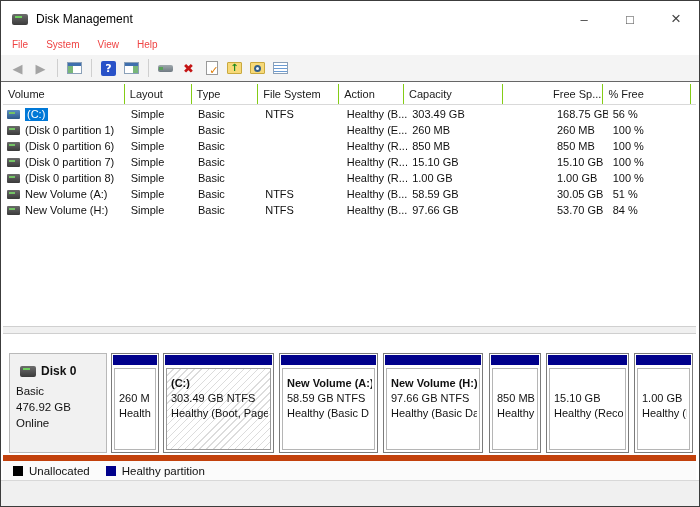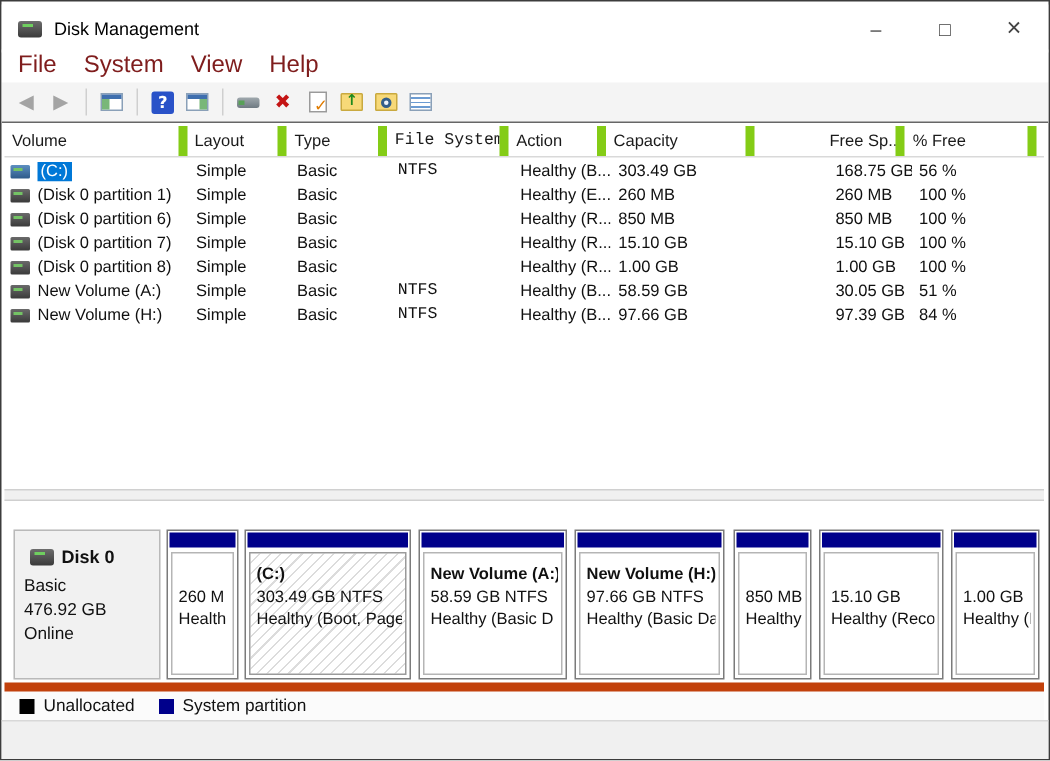--- a/index.html
+++ b/index.html
@@ -12,21 +12,21 @@
   .titlebar { position:absolute; top:2px; left:0; right:0; height:32px; background:#fff; display:flex; align-items:center; }
   .app-ico { position:relative; width:16px; height:11px; margin:0 8px 0 11px; background:linear-gradient(#6d6d6d,#3a3a3a); border-radius:2px; flex:none; }
   .app-ico .led { position:absolute; left:3px; top:2px; width:7px; height:2px; background:#6fcf5f; }
   .title-text { font-size:12px; color:#000; }
   .win-controls { position:absolute; right:0; top:0; height:32px; display:flex; }
   .win-btn { width:46px; height:32px; display:flex; align-items:center; justify-content:center; color:#444; font-size:13px; }
   .win-btn.close { font-size:17px; }
 
   
   .menubar { position:absolute; top:32px; left:0; right:0; height:22px; background:#fff; display:flex; align-items:center; padding-left:2px; }
-  .menu-item { font-size:16px; color:#7f1d1d; padding:2px 9px; }
+  .menu-item { font-size:10px; color:#ef4444; padding:2px 9px; }
 
   
   .toolbar { position:absolute; top:54px; left:0; right:0; height:27px; background:#f4f4f4; border-bottom:1px solid #666; display:flex; align-items:center; padding-left:5px; }
   .ico { width:19px; height:17px; margin:0 2px; display:flex; align-items:center; justify-content:center; position:relative; font-family:"DejaVu Sans",sans-serif; }
   .tb-sep { width:1px; height:18px; background:#cfcfcf; margin:0 5px; }
   .arrow { color:#a4a4a4; font-size:13px; }
   .win-ico { position:relative; width:15px; height:12px; border:1px solid #8aa0b8; background:#fff; }
   .win-ico .tb { position:absolute; top:0; left:0; right:0; height:3px; background:#3f6fae; }
   .win-ico .lp { position:absolute; top:3px; left:0; width:5px; bottom:0; background:#79b779; }
   .win-ico .rp { position:absolute; top:3px; right:0; width:5px; bottom:0; background:#79b779; }
@@ -37,22 +37,22 @@
   .doc-ico { position:relative; width:12px; height:14px; background:#fff; border:1px solid #9a9a9a; }
   .doc-ico .chk { position:absolute; right:-2px; bottom:-2px; color:#e07b00; font-size:11px; font-weight:bold; line-height:1; }
   .folder { position:relative; width:15px; height:12px; background:#f7d978; border:1px solid #c9a93f; border-radius:1px; display:flex; align-items:center; justify-content:center; }
   .folder .up { color:#1d8a1d; font-size:10px; font-weight:bold; line-height:1; }
   .folder .lens { width:7px; height:7px; border:2px solid #335f8a; border-radius:50%; background:#eef4fb; }
   .props-ico { width:15px; height:12px; border:1px solid #8aa0b8; background:
      linear-gradient(#fff 0 2px, #6b9bd2 2px 3px, #fff 3px 5px, #6b9bd2 5px 6px, #fff 6px 8px, #6b9bd2 8px 9px, #fff 9px); }
 
   
   .list-header { position:absolute; top:83px; left:2px; right:3px; height:21px; display:flex; background:#fff; border-bottom:1px solid #d9d9d9; font-size:11px; color:#1a1a1a; }
-  .hc { border-right:6px solid #84cc16; padding:4px 0 0 5px; white-space:nowrap; overflow:hidden; }
-  .c-vol{width:128px;} .c-layout{width:70px;} .c-type{width:70px;} .c-fs{width:85px;font-family:Liberation Mono, monospace;}
+  .hc { border-right:1px solid #84cc16; padding:4px 0 0 5px; white-space:nowrap; overflow:hidden; }
+  .c-vol{width:128px;} .c-layout{width:70px;} .c-type{width:70px;} .c-fs{width:85px;}
   .c-status{width:68px;} .c-cap{width:104px;} .c-free{width:58px;margin-left:45px;} .c-pct{width:92px;} .c-x{flex:1; border-right:none;}
   .rows { position:absolute; top:105px; left:2px; right:3px; }
   .vrow { display:flex; height:16px; align-items:center; font-size:11px; color:#101010; }
   .cell { padding-left:5px; white-space:nowrap; overflow:hidden; }
   .cell.c-vol { display:flex; align-items:center; padding-left:4px; }
   .hdd { position:relative; width:13px; height:9px; background:linear-gradient(#6a6a6a,#3a3a3a); border-radius:1px; flex:none; margin-right:5px; }
   .hdd .led { position:absolute; left:2px; top:2px; width:6px; height:2px; background:#74c365; }
   .hdd.blue { background:linear-gradient(#5d8fc0,#2e5a8a); }
   .vname.sel { background:#0078d7; color:#fff; padding:0 3px 1px 2px; }
 
@@ -273,21 +273,21 @@
           <span class="hdd">
             <span class="led"></span>
           </span>
           <span class="vname">New Volume (H:)</span>
         </div>
       <div class="cell c-layout">Simple</div>
       <div class="cell c-type">Basic</div>
       <div class="cell c-fs">NTFS</div>
       <div class="cell c-status">Healthy (B...</div>
       <div class="cell c-cap">97.66 GB</div>
-      <div class="cell c-free">97.39 GB</div>
+      <div class="cell c-free">53.70 GB</div>
       <div class="cell c-pct">84 %</div>
     </div>
 
   </div>
 
   <div class="splitter"></div>
 
   <div class="gview">
 
     <div class="disk-panel">
@@ -370,19 +370,19 @@
     </div>
   </div>
 
   <div class="legend">
     <div class="leg-item">
       <span class="swatch black"></span>
       <span>Unallocated</span>
     </div>
     <div class="leg-item">
       <span class="swatch navy"></span>
-      <span>System partition</span>
+      <span>Healthy partition</span>
     </div>
   </div>
 
   <div class="bottom-strip"></div>
 
 </div>
 
 </body></html>

